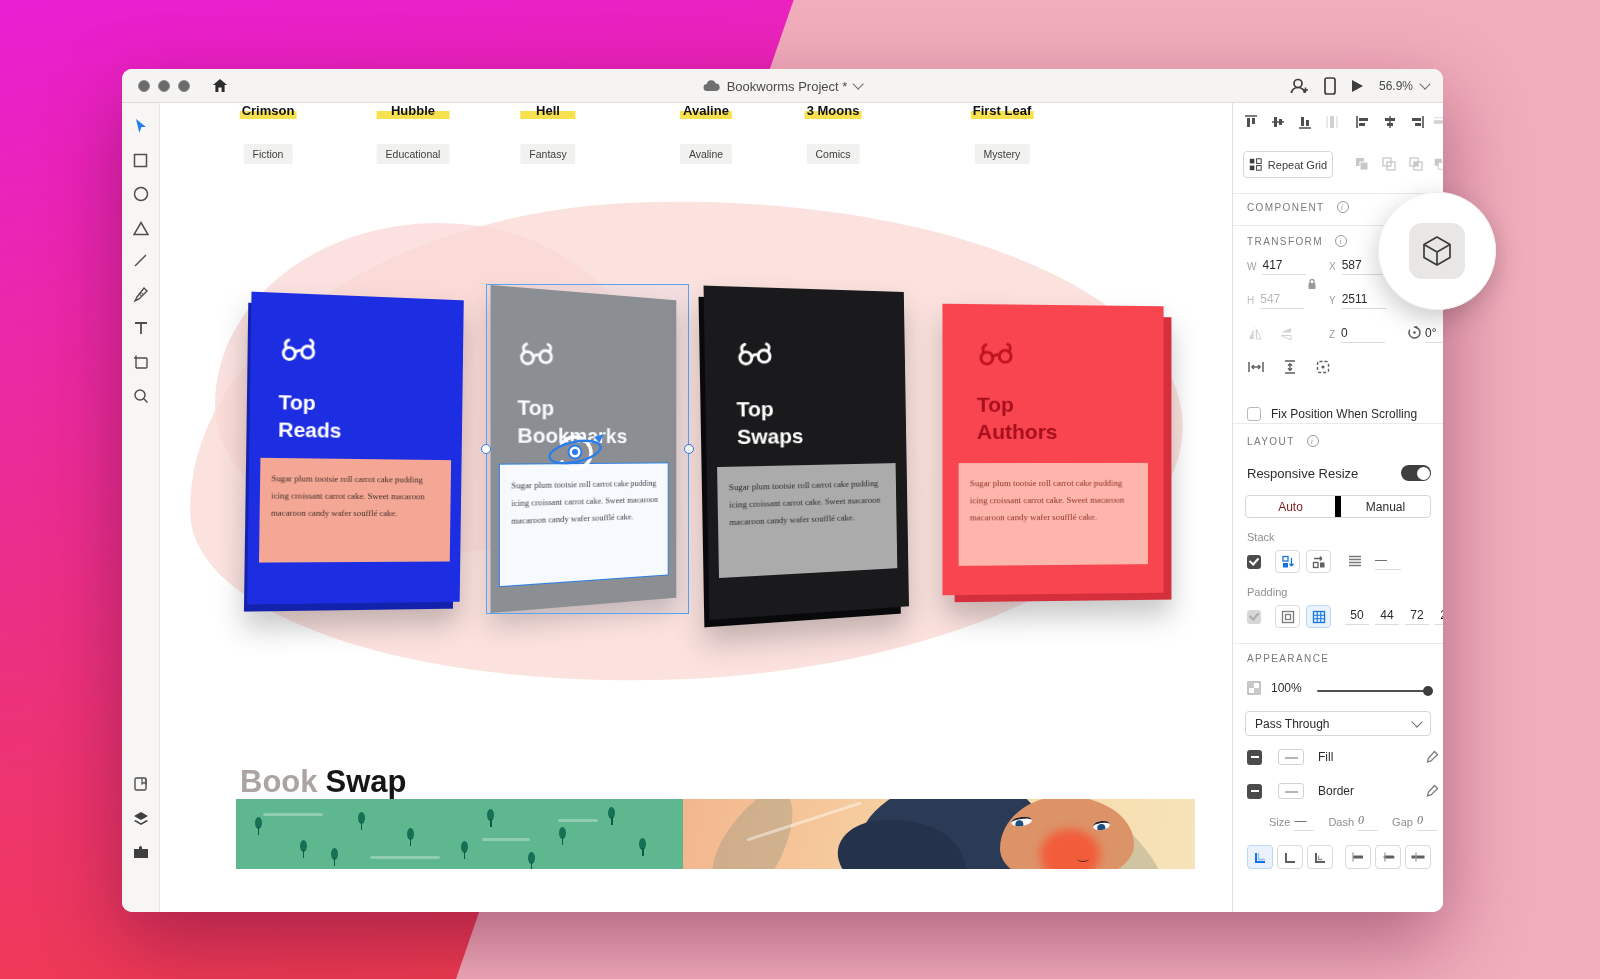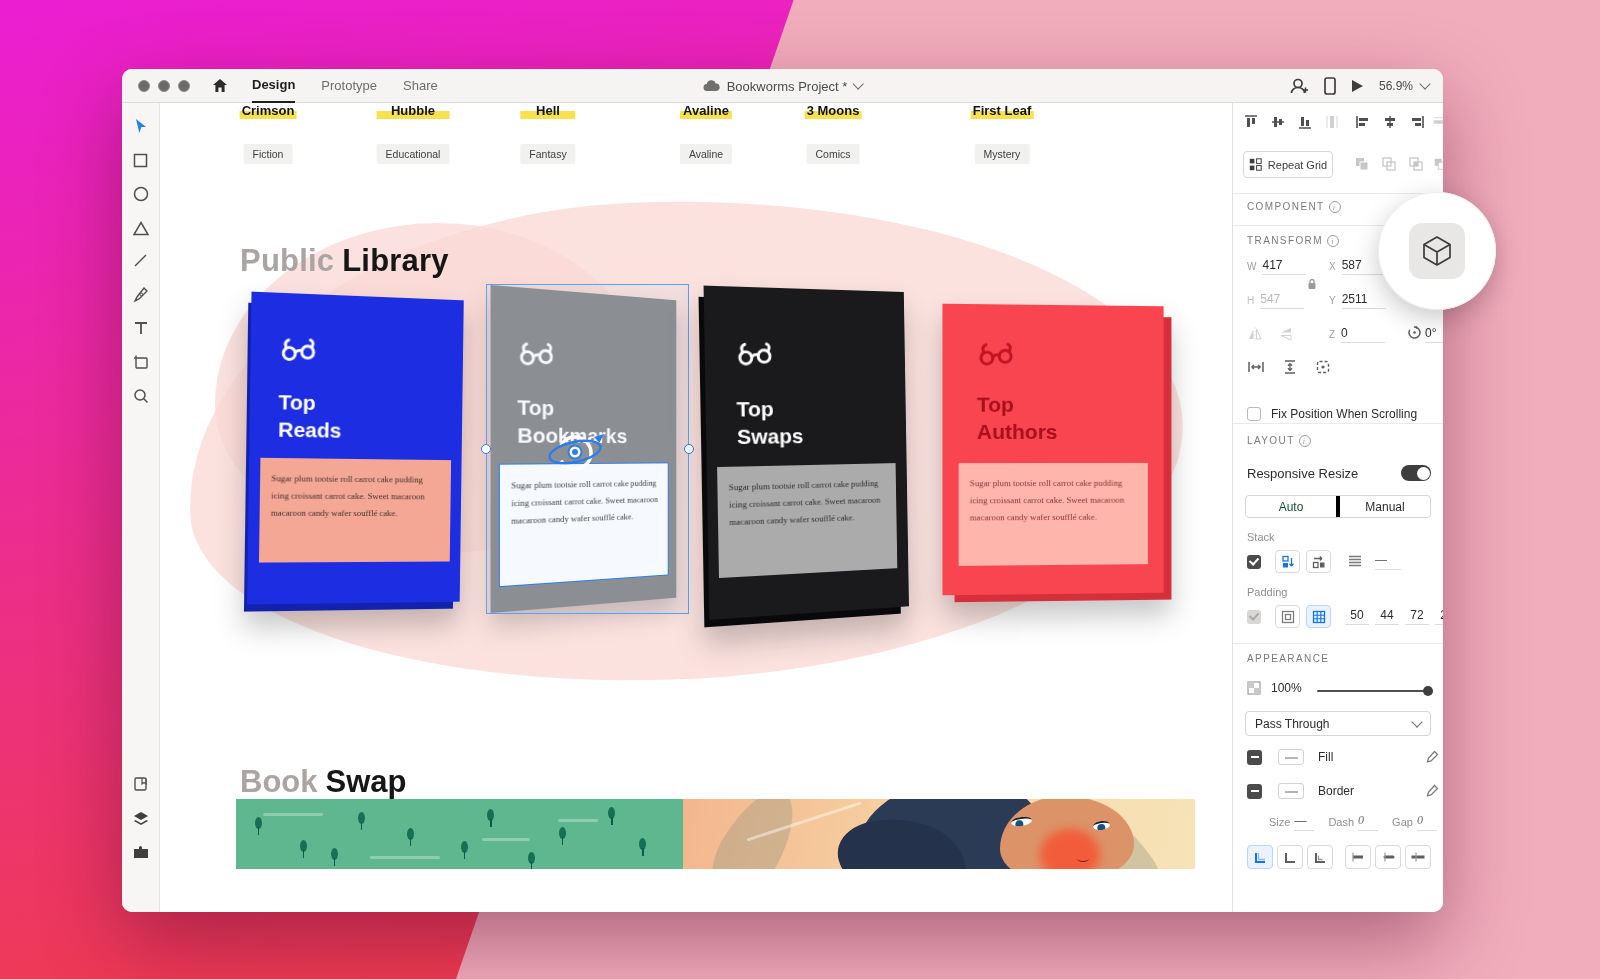--- a/index.html
+++ b/index.html
@@ -82,21 +82,21 @@
     border-radius:60% 40% 55% 45% / 55% 60% 40% 45%;transform:rotate(18deg);}
   .face{position:absolute;left:62%;top:-4%;width:26%;height:125%;background:#dd9368;
     border-radius:48% 52% 55% 45% / 60% 55% 45% 40%;}
   .cheek{position:absolute;left:30%;top:38%;width:45%;height:58%;background:#f25c3a;filter:blur(5px);border-radius:50%;}
   .eye{position:absolute;width:21px;height:9px;background:#fdfdfd;border-radius:50%;transform:rotate(-8deg);overflow:hidden;border-top:2.5px solid #17233a;}
   .eye::after{content:"";position:absolute;left:4px;top:1px;width:8px;height:8px;border-radius:50%;background:#1c4f7c;}
   .smile{position:absolute;width:12px;height:7px;border-bottom:1.8px solid #5d2a1c;border-radius:50%;}
   
   .panel{position:absolute;left:1110px;top:34px;width:211px;height:809px;background:#fff;border-left:1px solid #e3e1df;font-size:12px;color:#2c2c2c;}
   .pdiv{position:absolute;left:0;width:100%;height:1px;background:#eceae8;}
-  .sec-label{position:absolute;font-size:10px;letter-spacing:1.4px;color:#7a7a7a;display:flex;gap:4px;}
+  .sec-label{position:absolute;font-size:10px;letter-spacing:1.4px;color:#7a7a7a;display:flex;align-items:center;gap:12px;}
   .info{width:12px;height:12px;border:1px solid #9a9a9a;border-radius:50%;font-size:8px;color:#9a9a9a;
     display:inline-flex;align-items:center;justify-content:center;font-style:italic;font-family:"Liberation Serif",serif;}
   .aicon{position:absolute;width:18px;height:18px;display:flex;align-items:center;justify-content:center;color:#4f4f4f;}
   .rg-btn{position:absolute;left:10px;top:48px;width:90px;height:27px;border:1px solid #d8d6d4;border-radius:4px;
     display:flex;align-items:center;justify-content:center;gap:6px;font-size:11px;color:#3c3c3c;background:#fff;}
   .fl{font-size:10px;color:#9e9e9e;}
   .fv{border-bottom:1px solid #dcdcdc;min-width:44px;font-size:12px;color:#2c2c2c;padding-bottom:2px;}
   .fv.dis{color:#b9b9b9;}
   .trow{position:absolute;display:flex;align-items:center;gap:6px;}
   .ibox{width:25px;height:23px;border:1px solid #dcdad8;border-radius:4px;display:flex;align-items:center;justify-content:center;background:#fff;}
@@ -104,21 +104,21 @@
   .cb{width:14px;height:14px;border-radius:3px;}
   .cb.on{background:#4b4b4b;position:relative;}
   .cb.on::after{content:"";position:absolute;left:4px;top:1.5px;width:4px;height:7px;border-right:2px solid #fff;border-bottom:2px solid #fff;transform:rotate(42deg);}
   .cb.dim{background:#d9d7d5;position:relative;}
   .cb.dim::after{content:"";position:absolute;left:4px;top:1.5px;width:4px;height:7px;border-right:2px solid #aaa;border-bottom:2px solid #aaa;transform:rotate(42deg);}
   .cb.off{border:1.5px solid #b9b9b9;background:#fff;}
   .toggle{width:30px;height:16px;border-radius:9px;background:#3e3e3e;position:relative;}
   .toggle::after{content:"";position:absolute;right:1.5px;top:1.5px;width:13px;height:13px;border-radius:50%;background:#fff;}
   .seg{position:absolute;left:12px;width:186px;height:23px;border:1px solid #d8d6d4;border-radius:4px;display:flex;}
   .seg div{flex:1;display:flex;align-items:center;justify-content:center;font-size:12px;}
-  .seg .on{color:#14532d;border-right:4px solid #000000;}
+  .seg .on{color:#7f1d1d;border-right:6px solid #000000;}
   .mini-label{position:absolute;font-size:11px;color:#8f8f8f;}
   .pv{width:24px;text-align:center;border-bottom:1px solid #dcdcdc;font-size:12px;color:#2c2c2c;padding-bottom:2px;}
   .dd{position:absolute;left:12px;width:186px;height:25px;border:1px solid #d8d6d4;border-radius:4px;
     display:flex;align-items:center;justify-content:space-between;padding:0 9px;font-size:12px;color:#2c2c2c;}
   .minus-chip{width:15px;height:15px;border-radius:3px;background:#4b4b4b;position:relative;}
   .minus-chip::after{content:"";position:absolute;left:3.5px;top:6.5px;width:8px;height:2px;background:#fff;}
   .swatch{width:26px;height:16px;border:1px solid #d4d2d0;border-radius:3px;position:relative;background:#fff;}
   .swatch::after{content:"";position:absolute;left:6px;top:7px;width:13px;height:1.5px;background:#b5b5b5;}
   .ital{font-style:italic;font-family:"Liberation Serif",serif;color:#6e6e6e;}
   .slider{position:absolute;height:2px;background:#4f4f4f;border-radius:2px;}
@@ -142,25 +142,20 @@
       <div class="dots">
         <div class="dot"></div>
         <div class="dot"></div>
         <div class="dot"></div>
       </div>
       <div class="home">
         <svg width="16" height="15" viewBox="0 0 16 15">
             <path d="M8 1 L15 7 H12.6 V14 H9.6 V9.5 H6.4 V14 H3.4 V7 H1 Z" fill="#2c2c2c"></path>
           </svg>
       </div>
-      <div class="tabs">
-        <div class="tab active">Design</div>
-        <div class="tab">Prototype</div>
-        <div class="tab">Share</div>
-      </div>
       <div class="doc-title">
         <svg width="17" height="12" viewBox="0 0 17 12">
             <path d="M4 11 a3.5 3.5 0 0 1 -.4-7 A4.6 4.6 0 0 1 12.5 3.6 A3.2 3.2 0 0 1 13 11 Z" fill="#707070"></path>
           </svg>
         <span>Bookworms Project *</span>
         <span class="chev"></span>
       </div>
       <div class="tb-right">
         <span>
           <svg width="18" height="16" viewBox="0 0 18 16">
@@ -273,23 +268,20 @@
         <span class="nav-chip">Comics</span>
       </div>
       <div class="nav-item" style="left:842px">
         <div class="nav-title">First Leaf</div><br>
         <span class="nav-chip">Mystery</span>
       </div>
 
       <div class="blob"></div>
       <div class="blob2"></div>
 
-      <div class="h1" style="top:140px">
-        <span class="lt">Public</span><span class="bd">Library</span>
-      </div>
 
       <div class="card card1">
         <svg class="glasses" style="left:28px;top:42px;color:#fff" width="40" height="26" viewBox="0 0 44 28">
           <g fill="none" stroke="currentColor" stroke-width="3.2" stroke-linecap="round">
             <circle cx="11" cy="19" r="6.5"></circle>
               <circle cx="31" cy="17" r="6.5"></circle>
             <path d="M17.5 17.5 Q21 14.5 24.5 15.5"></path>
               <path d="M7.5 13 Q5 6.5 10 4.5"></path>
               <path d="M35.5 11.5 Q38.5 5.5 33.8 3.8"></path>
           </g>

